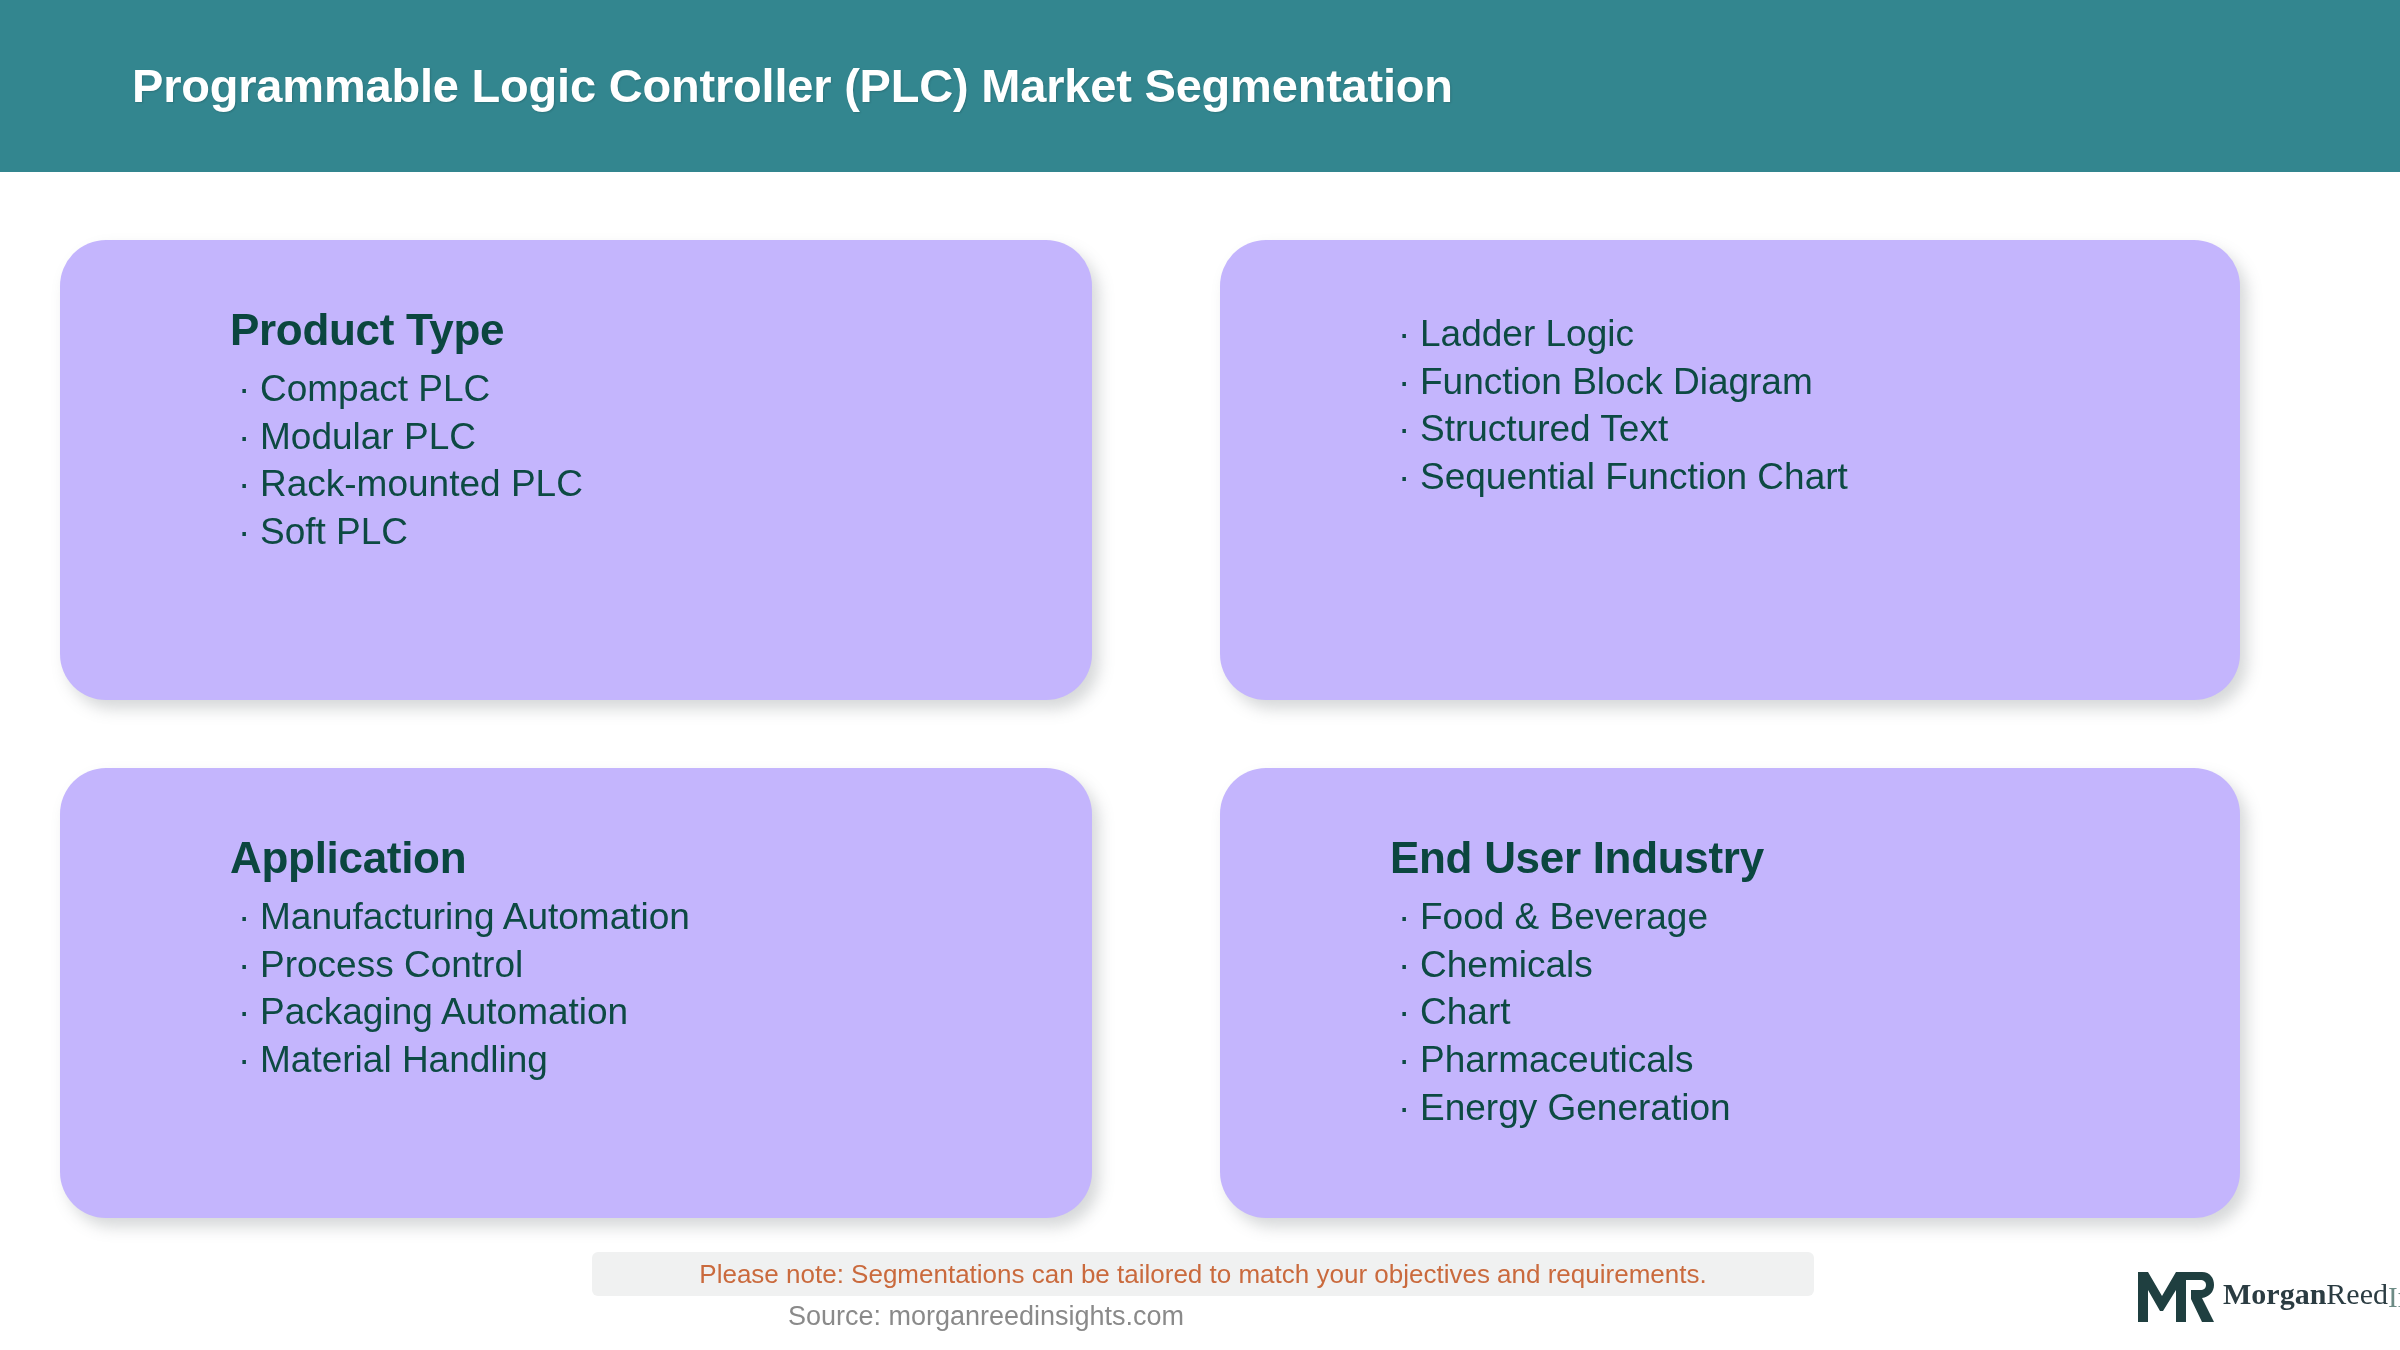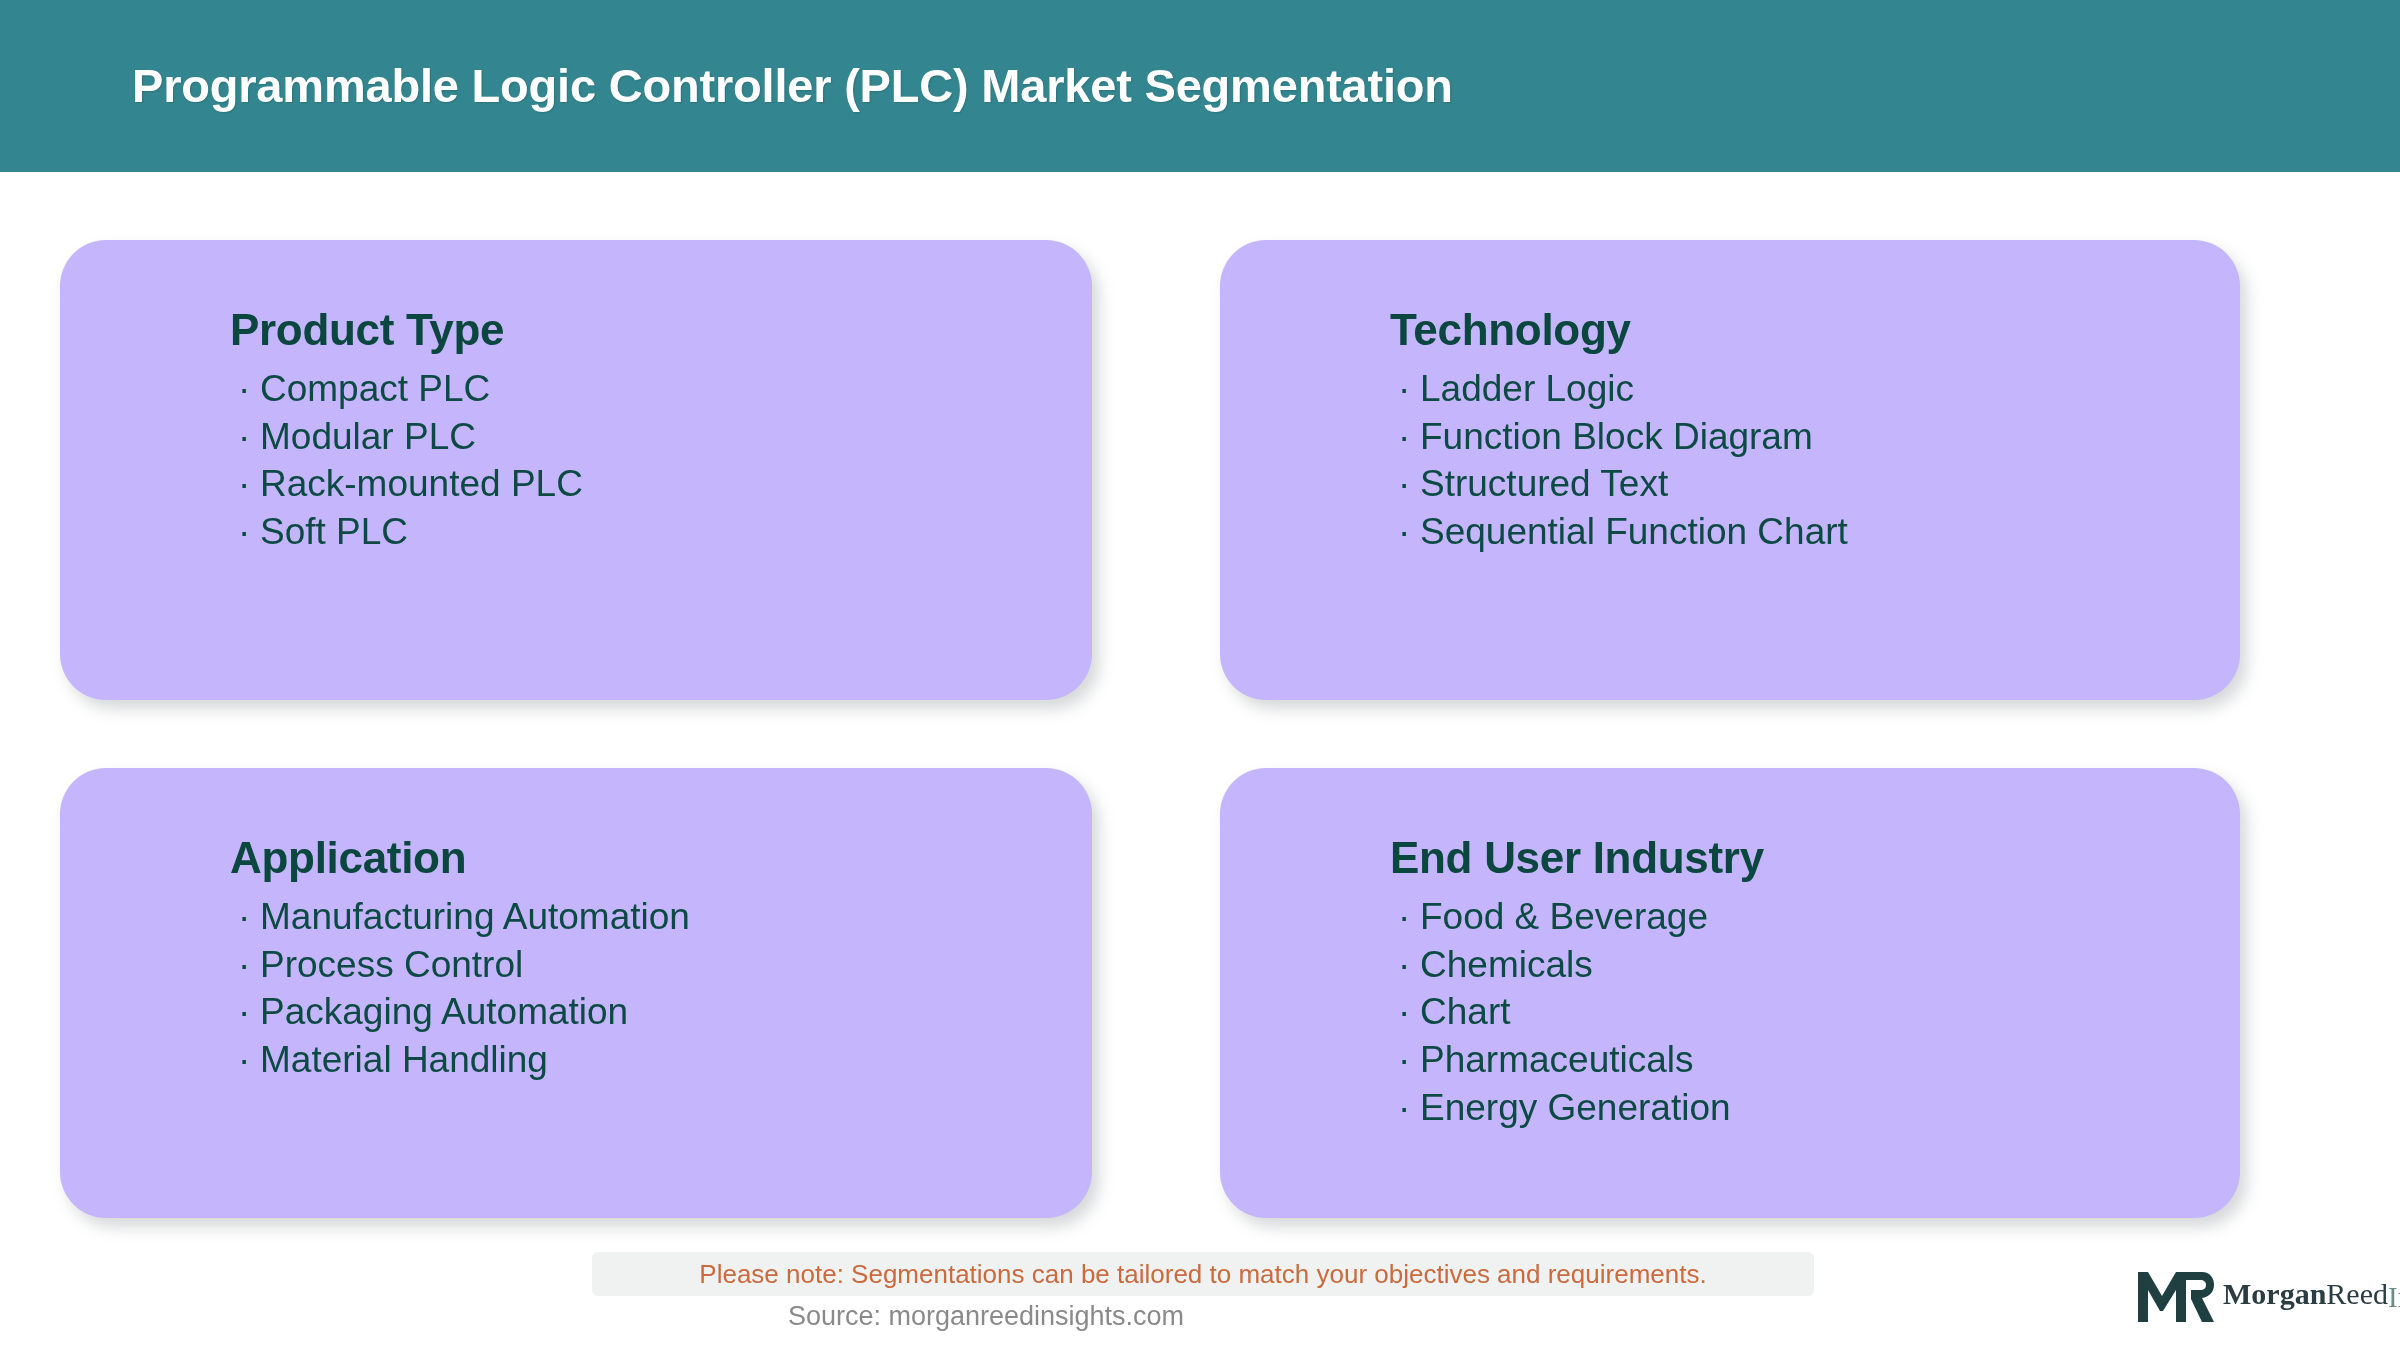--- a/index.html
+++ b/index.html
@@ -181,21 +181,20 @@
       <h2 class="card-title">Product Type</h2>
       <ul class="card-list">
         <li><span class="bullet">·</span><span>Compact PLC</span></li>
         <li><span class="bullet">·</span><span>Modular PLC</span></li>
         <li><span class="bullet">·</span><span>Rack-mounted PLC</span></li>
         <li><span class="bullet">·</span><span>Soft PLC</span></li>
       </ul>
     </div>
 
     <div class="card card-r1 card-c2">
-      <h2 class="card-title">Technology</h2>
       <ul class="card-list">
         <li><span class="bullet">·</span><span>Ladder Logic</span></li>
         <li><span class="bullet">·</span><span>Function Block Diagram</span></li>
         <li><span class="bullet">·</span><span>Structured Text</span></li>
         <li><span class="bullet">·</span><span>Sequential Function Chart</span></li>
       </ul>
     </div>
 
     <div class="card card-r2 card-c1">
       <h2 class="card-title">Application</h2>

